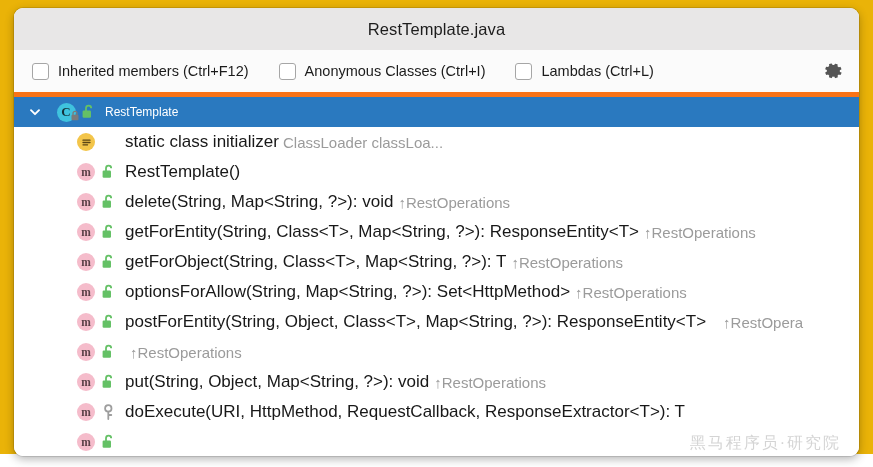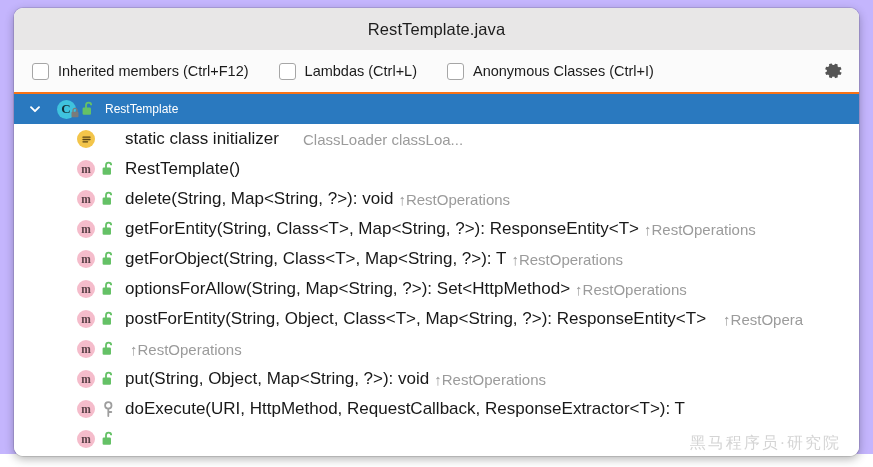--- a/index.html
+++ b/index.html
@@ -9,21 +9,21 @@
     height: 467px;
     background: #ffffff;
     font-family: "Liberation Sans", sans-serif;
     overflow: hidden;
   }
 
   #root {
     position: relative;
     width: 873px;
     height: 454px;
-    background: #c4b5fd;
+    background: #eab308;
   }
 
   
   .window {
     position: absolute;
     left: 14px;
     top: 8px;
     width: 845px;
     height: 448px;
     background: #ffffff;
@@ -52,21 +52,21 @@
 
   
   .toolbar {
     height: 42px;
     min-height: 42px;
     background: #fbfbfb;
     display: flex;
     align-items: center;
     padding: 0 0 0 18px;
     position: relative;
-    border-bottom: 2px solid #f97316;
+    border-bottom: 5px solid #f97316;
   }
   .cb-item {
     display: flex;
     align-items: center;
     margin-right: 30px;
     white-space: nowrap;
   }
   .checkbox {
     width: 17px;
     height: 17px;
@@ -195,26 +195,26 @@
 
     <div class="toolbar">
 
       <label class="cb-item">
         <span class="checkbox"></span>
         <span class="cb-label">Inherited members (Ctrl+F12)</span>
       </label>
 
       <label class="cb-item">
         <span class="checkbox"></span>
-        <span class="cb-label">Lambdas (Ctrl+L)</span>
+        <span class="cb-label">Anonymous Classes (Ctrl+I)</span>
       </label>
 
       <label class="cb-item">
         <span class="checkbox"></span>
-        <span class="cb-label">Anonymous Classes (Ctrl+I)</span>
+        <span class="cb-label">Lambdas (Ctrl+L)</span>
       </label>
 
       <span class="gear">
         <svg width="20" height="20" viewBox="0 0 20 20" aria-hidden="true">
           <path fill="#555555" d="M10 6.6a3.4 3.4 0 1 0 0 6.8 3.4 3.4 0 0 0 0-6.8zm0 5.1a1.7 1.7 0 1 1 0-3.4 1.7 1.7 0 0 1 0 3.4z"></path>
           <path fill="#555555" d="M17.1 11.4l-1.3-.6a5.9 5.9 0 0 0 0-1.6l1.3-.6a.6.6 0 0 0 .3-.7l-.7-1.7a.6.6 0 0 0-.7-.3l-1.3.4a6 6 0 0 0-1.2-1.1l.2-1.4a.6.6 0 0 0-.4-.6l-1.8-.5a.6.6 0 0 0-.7.3L10.2 4a6 6 0 0 0-1.6 0L7.9 2.8a.6.6 0 0 0-.7-.3l-1.8.5a.6.6 0 0 0-.4.6l.2 1.4a6 6 0 0 0-1.2 1.1l-1.3-.4a.6.6 0 0 0-.7.3l-.7 1.7a.6.6 0 0 0 .3.7l1.3.6a5.9 5.9 0 0 0 0 1.6l-1.3.6a.6.6 0 0 0-.3.7l.7 1.7a.6.6 0 0 0 .7.3l1.3-.4a6 6 0 0 0 1.2 1.1l-.2 1.4a.6.6 0 0 0 .4.6l1.8.5a.6.6 0 0 0 .7-.3l.7-1.2a6 6 0 0 0 1.6 0l.7 1.2a.6.6 0 0 0 .7.3l1.8-.5a.6.6 0 0 0 .4-.6l-.2-1.4a6 6 0 0 0 1.2-1.1l1.3.4a.6.6 0 0 0 .7-.3l.7-1.7a.6.6 0 0 0-.3-.7z"></path>
         </svg>
       </span>
     </div>
 
@@ -245,21 +245,21 @@
             <span class="indent"></span>
             <span class="kind-icon">
               <span class="badge badge-i">
                 <svg width="11" height="11" viewBox="0 0 11 11">
                   <path d="M2 3.2h7M2 5.5h7M2 7.8h4.6" stroke="#5a4414" stroke-width="1.3" stroke-linecap="round" fill="none"></path>
                 </svg>
               </span>
             </span>
             <span class="vis-icon"></span>
             <span class="row-text">static class initializer</span>
-            <span class="muted" style="margin-left: 24px;">ClassLoader classLoa...</span>
+            <span class="muted" style="margin-left: 4px;">ClassLoader classLoa...</span>
           </div>
           <div class="row">
             <span class="indent"></span>
             <span class="kind-icon">
               <span class="badge badge-m">m</span>
             </span>
             <span class="vis-icon">
               <svg width="14" height="16" viewBox="0 0 14 16">
                 <path d="M5 7V4.3a2.6 2.6 0 0 1 5.2 0" fill="none" stroke="#65c166" stroke-width="1.8"></path>
                 <rect x="1.6" y="6.6" width="8.4" height="7.2" rx="1.2" fill="#65c166"></rect>

